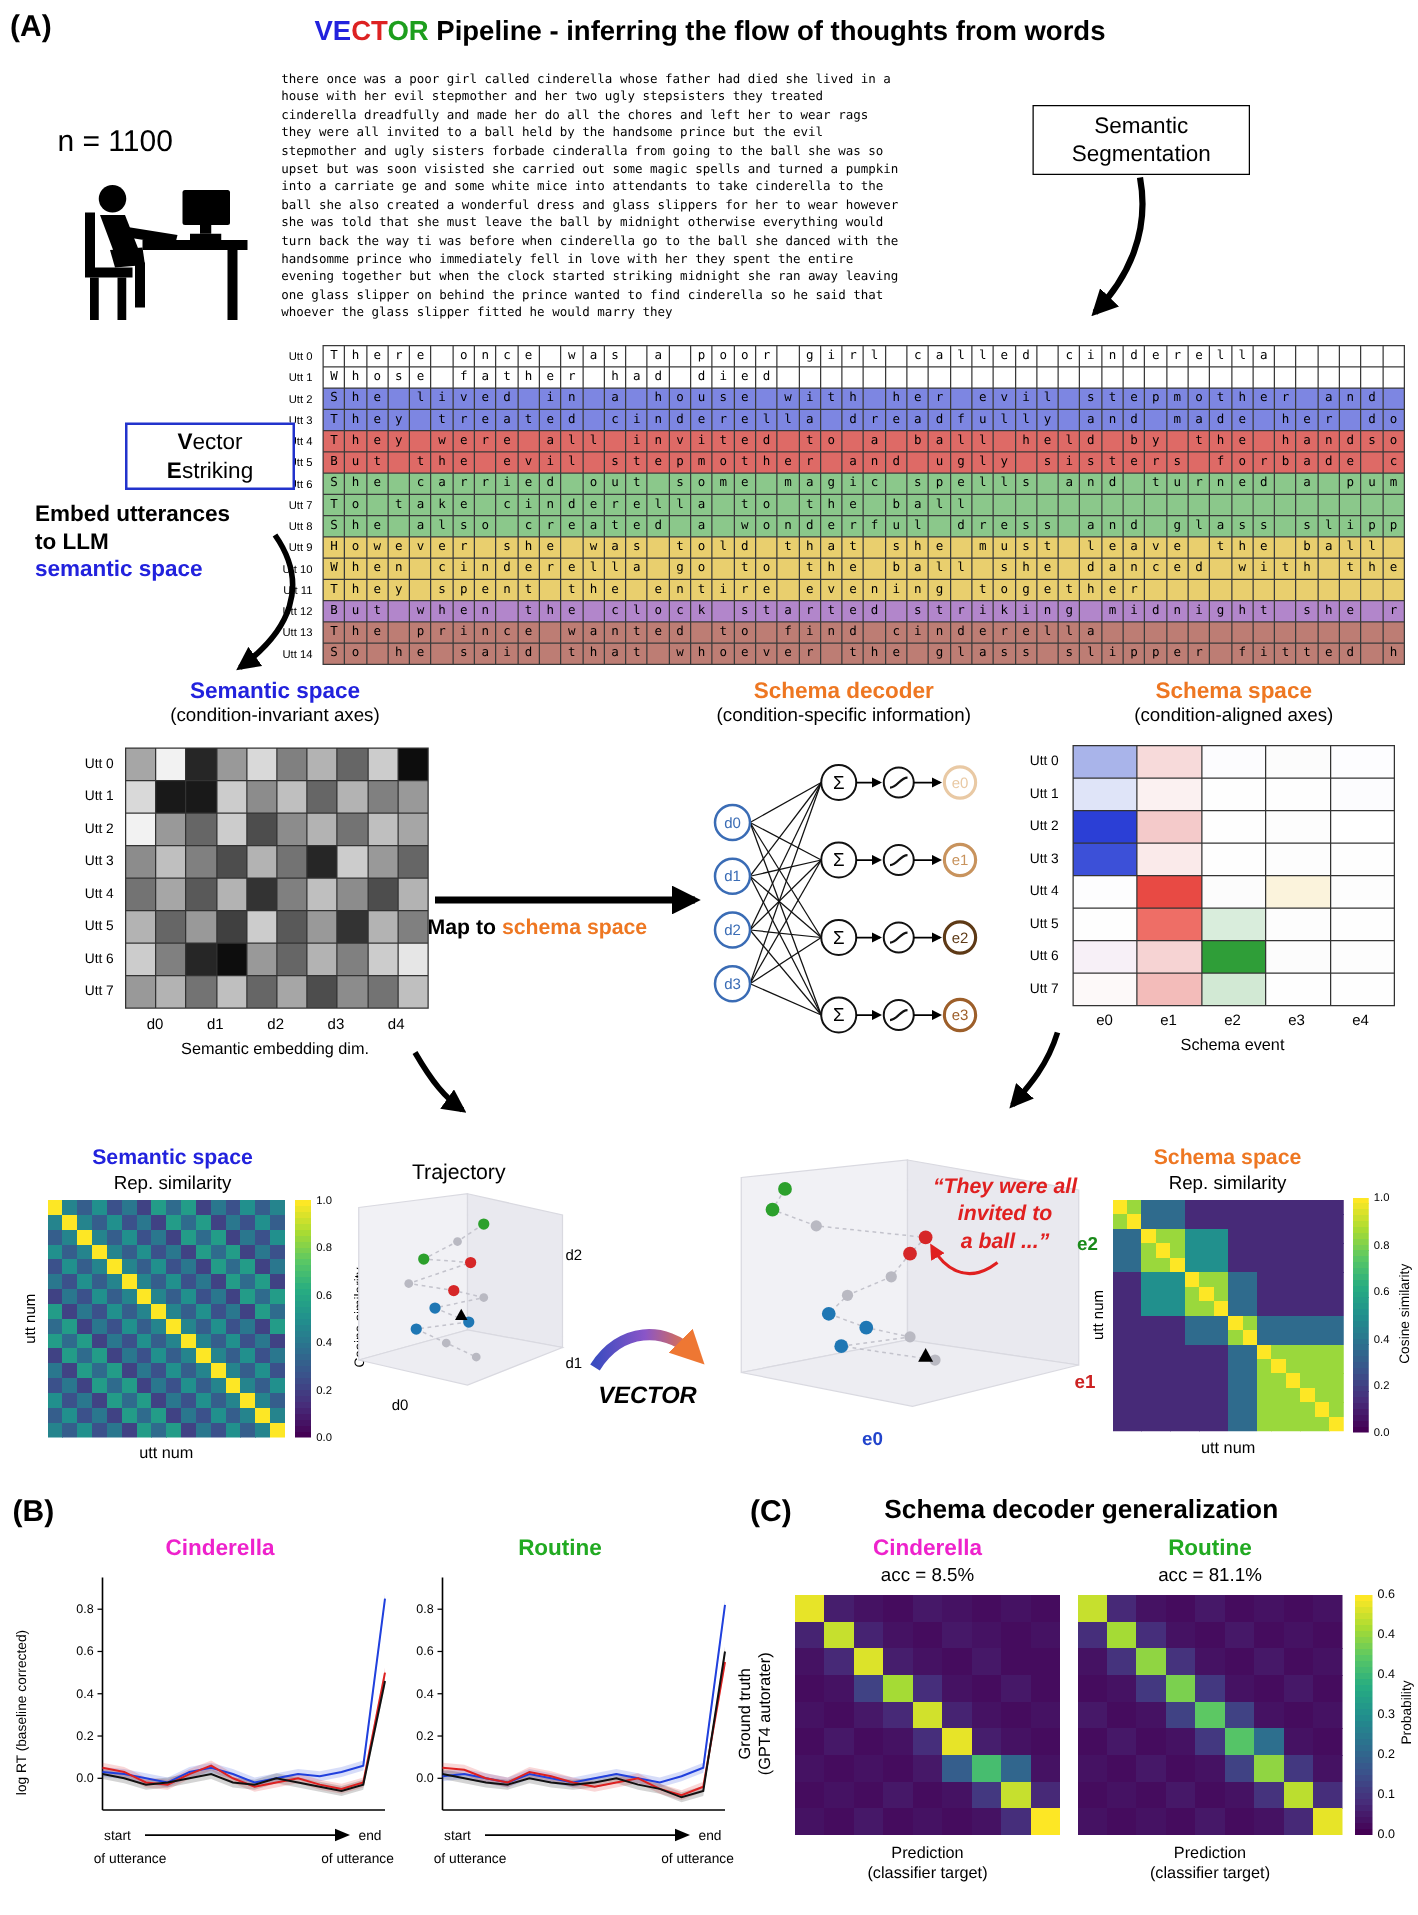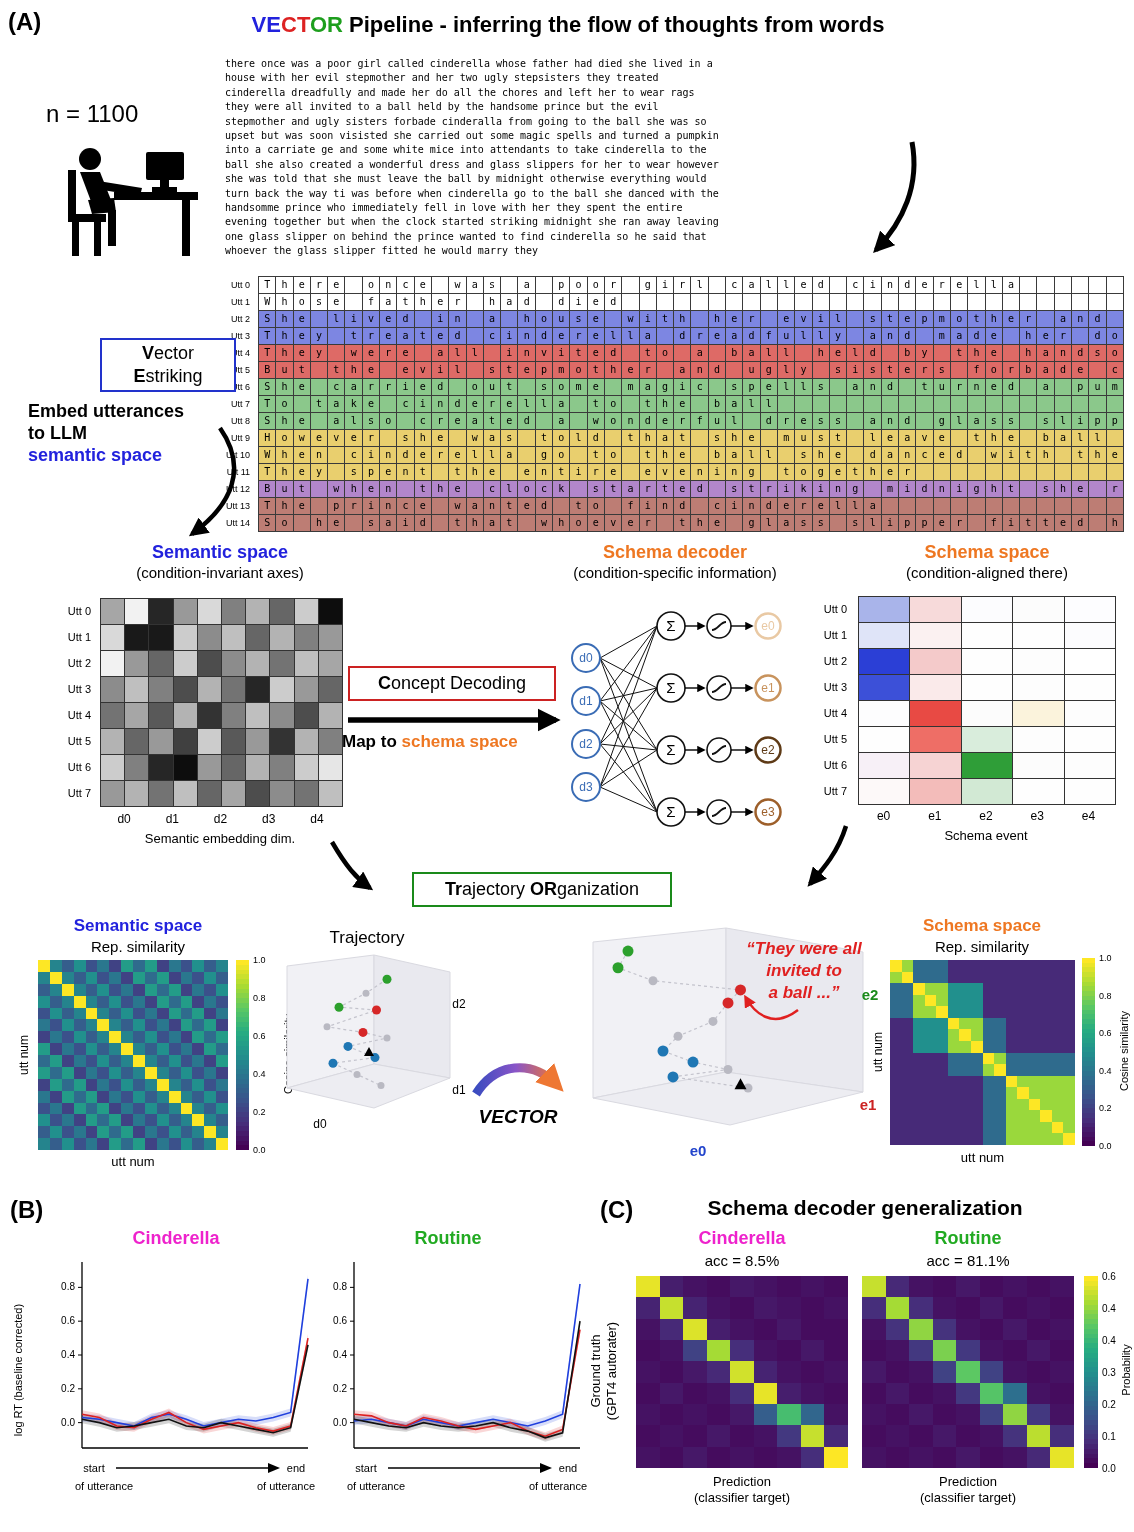--- a/index.html
+++ b/index.html
@@ -113,20 +113,24 @@
 stepmother and ugly sisters forbade cinderalla from going to the ball she was so
 upset but was soon visisted she carried out some magic spells and turned a pumpkin
 into a carriate ge and some white mice into attendants to take cinderella to the
 ball she also created a wonderful dress and glass slippers for her to wear however
 she was told that she must leave the ball by midnight otherwise everything would
 turn back the way ti was before when cinderella go to the ball she danced with the
 handsomme prince who immediately fell in love with her they spent the entire
 evening together but when the clock started striking midnight she ran away leaving
 one glass slipper on behind the prince wanted to find cinderella so he said that
 whoever the glass slipper fitted he would marry they</div>
+  <div class="abs" id="seg-box">
+    <div>Semantic</div>
+    <div>Segmentation</div>
+  </div>
   <div class="abs" id="n-label">n = 1100</div>
 
   <svg class="abs" id="person" width="150" height="125" viewBox="0 0 150 125">
     <g fill="#000">
       <circle cx="38" cy="23" r="11"></circle>
       <path d="M28,36 L48,36 L59,64 L40,68 Z"></path>
       <path d="M40,44 L90,52 L88,60 L38,52 Z"></path>
       <path d="M36,64 L62,62 L64,76 L40,78 Z"></path>
       <rect x="56" y="74" width="8" height="36"></rect>
       <rect x="16" y="34" width="8" height="48"></rect>
@@ -1017,21 +1021,20 @@
     </div>
   <div class="abs ticksrow" id="sem-ticks">
       <span>d0</span>
       <span>d1</span>
       <span>d2</span>
       <span>d3</span>
       <span>d4</span>
     </div>
   <div class="abs" id="sem-xlabel">Semantic embedding dim.</div>
 
-  <div class="abs" id="cd-box" style="border-color: rgb(204, 34, 34);"><span style="font-weight: bold;">C</span><span>oncept Decoding</span></div>
   <div class="abs" id="map-text"><span style="color: rgb(0, 0, 0);">Map to </span><span style="color: rgb(238, 119, 34);">schema space</span></div>
 
   <div class="abs" id="dec-title" style="color: rgb(238, 119, 34);">Schema decoder</div>
   <div class="abs" id="dec-sub">(condition-specific information)</div>
   <svg class="abs" id="nn" width="250" height="255" viewBox="0 0 250 255">
     <defs>
       <marker id="nnarr" viewBox="0 0 10 10" refX="8" refY="5" markerWidth="6" markerHeight="6" orient="auto-start-reverse">
         <path d="M0,0 L10,5 L0,10 Z" fill="#000"></path>
       </marker>
     </defs>
@@ -1087,21 +1090,21 @@
       <text x="115" y="229" text-anchor="middle" font-size="15">Σ</text>
       <line x1="129" y1="224" x2="148" y2="224" stroke="#000" stroke-width="1.4" marker-end="url(#nnarr)"></line>
       <circle cx="163" cy="224" r="12" fill="#fff" stroke="#111" stroke-width="1.6"></circle>
       <path d="M 156 228 C 162 228 164 220 170 220" fill="none" stroke="#111" stroke-width="1.8"></path>
       <line x1="175" y1="224" x2="196" y2="224" stroke="#000" stroke-width="1.4" marker-end="url(#nnarr)"></line>
       <circle cx="212" cy="224" r="12.5" fill="#fff" stroke="#9d5f2a" stroke-width="2.5"></circle>
       <text x="212" y="228" text-anchor="middle" font-size="12" fill="#9d5f2a">e3</text>
     </svg>
 
   <div class="abs" id="sch-title" style="color: rgb(238, 119, 34);">Schema space</div>
-  <div class="abs" id="sch-sub">(condition-aligned there)</div>
+  <div class="abs" id="sch-sub">(condition-aligned axes)</div>
   <div class="abs" id="sch-rowlabels">
       <div class="srlab">Utt 0</div>
       <div class="srlab">Utt 1</div>
       <div class="srlab">Utt 2</div>
       <div class="srlab">Utt 3</div>
       <div class="srlab">Utt 4</div>
       <div class="srlab">Utt 5</div>
       <div class="srlab">Utt 6</div>
       <div class="srlab">Utt 7</div>
     </div>
@@ -1149,21 +1152,20 @@
     </div>
   <div class="abs ticksrow" id="sch-ticks">
       <span>e0</span>
       <span>e1</span>
       <span>e2</span>
       <span>e3</span>
       <span>e4</span>
     </div>
   <div class="abs" id="sch-xlabel">Schema event</div>
 
-  <div class="abs" id="torg-box" style="border-color: rgb(26, 138, 26);"><span style="font-weight: bold;">Tr</span><span>ajectory </span><span style="font-weight: bold;">OR</span><span>ganization</span></div>
 
   <div class="abs" id="semrsm-title" style="color: rgb(34, 34, 221);">Semantic space</div>
   <div class="abs" id="semrsm-sub">Rep. similarity</div>
   <div class="rot" id="semrsm-ylabel">utt num</div>
   <svg class="abs" id="semrsm" viewBox="0 0 16 16" preserveAspectRatio="none">
       <rect x="0" y="0" width="1.02" height="1.02" fill="rgb(253,231,37)" shape-rendering="crispEdges"></rect>
       <rect x="1" y="0" width="1.02" height="1.02" fill="rgb(37,132,141)" shape-rendering="crispEdges"></rect>
       <rect x="2" y="0" width="1.02" height="1.02" fill="rgb(53,94,140)" shape-rendering="crispEdges"></rect>
       <rect x="3" y="0" width="1.02" height="1.02" fill="rgb(33,144,141)" shape-rendering="crispEdges"></rect>
       <rect x="4" y="0" width="1.02" height="1.02" fill="rgb(59,81,139)" shape-rendering="crispEdges"></rect>

